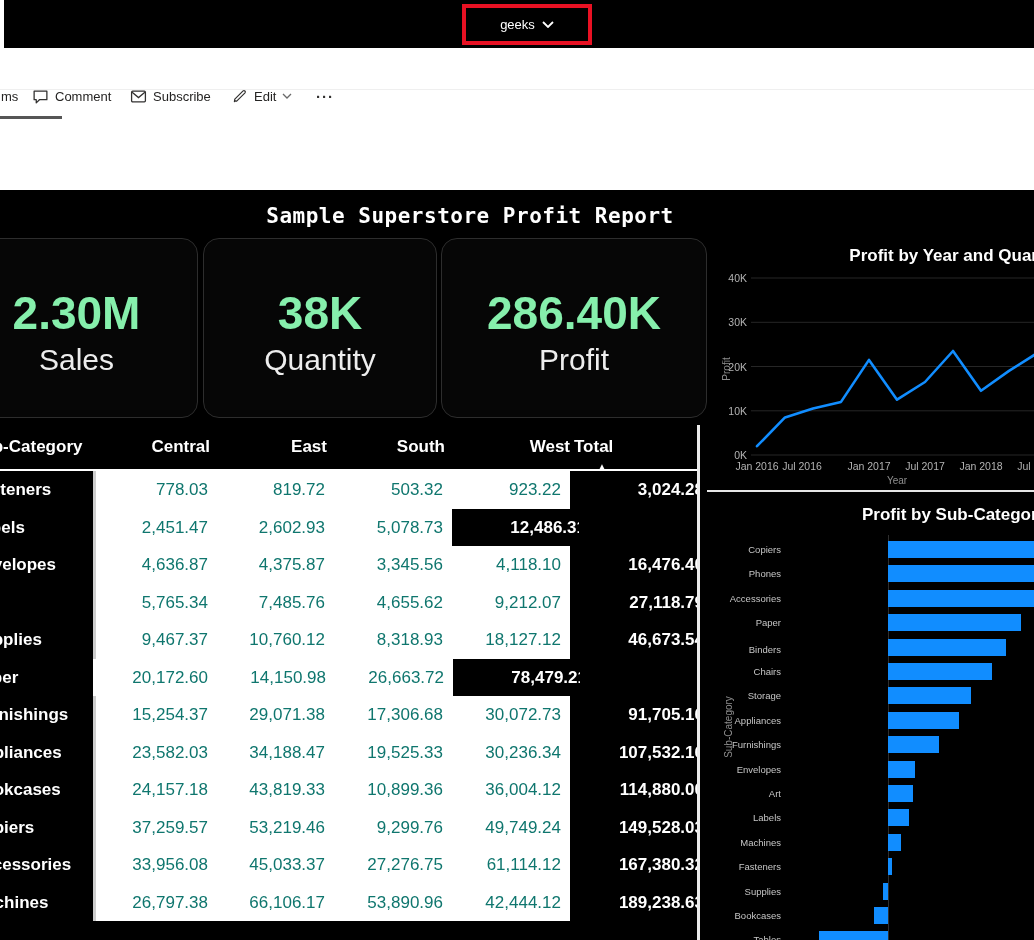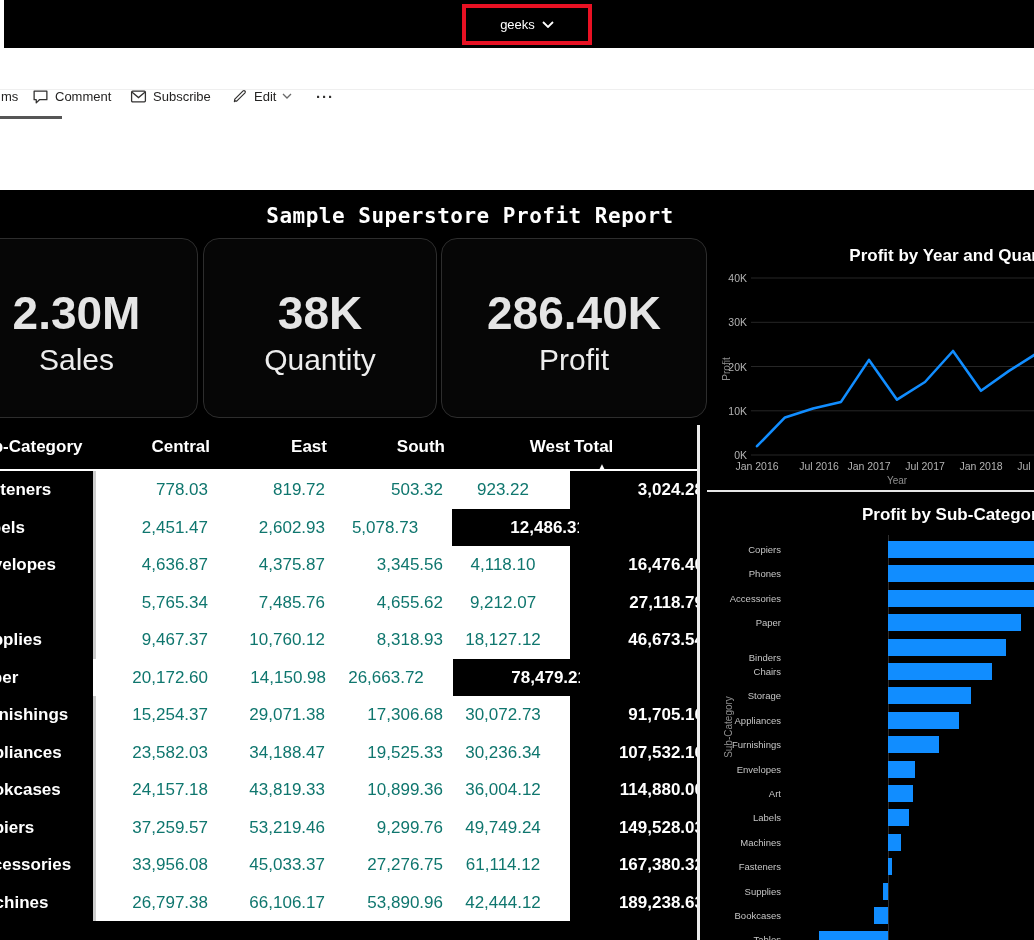--- a/index.html
+++ b/index.html
@@ -19,21 +19,21 @@
   .tab-underline{position:absolute;left:0;top:116px;width:62px;height:3px;background:#565656;}
 
   
   .dashboard{position:absolute;left:0;top:190px;width:1034px;height:750px;background:#000;}
   .report-title{position:absolute;left:0;top:14px;width:940px;text-align:center;color:#fff;
     font-family:"DejaVu Sans Mono",monospace;font-weight:bold;font-size:21px;letter-spacing:.5px;}
 
   
   .kpi-card{position:absolute;top:48px;height:180px;background:#060606;border:1px solid #2d2d2d;border-radius:16px;
     display:flex;flex-direction:column;align-items:center;justify-content:center;gap:9px;padding-top:8px;}
-  .kpi-value{color:#e5e5e5;font-size:46px;font-weight:bold;line-height:1;}
+  .kpi-value{color:#86efac;font-size:46px;font-weight:bold;line-height:1;}
   .kpi-label{color:#ededed;font-size:30px;line-height:1;}
 
   
   .panel{position:absolute;background:#000;}
   .line-panel{left:707px;top:48px;width:495px;height:254px;border-bottom:2px solid #e6e6e6;}
   .bar-panel{left:707px;top:307px;width:495px;height:470px;}
   .chart-title{position:absolute;top:8px;left:0;width:100%;text-align:center;color:#fff;font-weight:bold;font-size:17px;}
   .line-svg{position:absolute;left:0;top:0;}
   .ytick{position:absolute;left:2px;width:38px;text-align:right;font-size:10.5px;color:#b3b3b3;}
   .xtick{position:absolute;top:222px;width:48px;text-align:center;font-size:10.5px;color:#b3b3b3;}
@@ -52,21 +52,21 @@
   .cell{flex:none;white-space:nowrap;}
   .c0{width:124px;padding-left:2px;}
   .c1{width:117px;}.c2{width:117px;}.c3{width:118px;}.c4{width:125px;}.c5{width:127px;position:relative;}
   .hnum{padding-left:7px;text-align:right;}
   .htotal{padding-left:4px;}
   .sort-icon{position:absolute;left:28px;bottom:-14px;font-size:8px;color:#fff;line-height:8px;}
   .trow{display:flex;height:37.5px;}
   .blabel{background:#000;color:#fff;font-weight:bold;font-size:17px;line-height:37.5px;}
   .bnum{background:#fff;color:#0f766e;text-align:right;font-size:17px;line-height:37.5px;padding-right:2px;}
   .c1.bnum{border-left:3px solid #cdcdcd;}
-  .c4.bnum{padding-right:9px;text-align:center;}
+  .c4.bnum{padding-right:9px;}
   .btotal{background:#000;overflow:hidden;}
   .btotal .inner{position:relative;width:134px;text-align:right;color:#fff;font-weight:bold;font-size:17px;line-height:37.5px;}
 </style>
 </head>
 <body>
 
 <div class="page">
 
   <header class="topbar">
     <div class="red-box">
@@ -140,21 +140,21 @@
         </svg>
       <div>
           <div class="ytick" style="top: 211px;">0K</div>
           <div class="ytick" style="top: 166.75px;">10K</div>
           <div class="ytick" style="top: 122.5px;">20K</div>
           <div class="ytick" style="top: 78.25px;">30K</div>
           <div class="ytick" style="top: 34px;">40K</div>
         </div>
       <div>
           <div class="xtick" style="left: 26px;">Jan 2016</div>
-          <div class="xtick" style="left: 88px;">Jul 2016</div>
+          <div class="xtick" style="left: 71px;">Jul 2016</div>
           <div class="xtick" style="left: 138px;">Jan 2017</div>
           <div class="xtick" style="left: 194px;">Jul 2017</div>
           <div class="xtick" style="left: 250px;">Jan 2018</div>
           <div class="xtick" style="left: 306px;">Jul 2018</div>
         </div>
       <div class="rot line-ylabel">Profit</div>
       <div class="xaxis-title">Year</div>
     </div>
 
     <div class="panel bar-panel">
@@ -162,21 +162,21 @@
       <div class="bar-rows">
           <div class="bar-zero-axis"></div>
           <div class="bcat" style="top: 47px;">Copiers</div>
           <div class="bar" style="top: 44px; height: 17px; width: 216.84px; left: 181px; background: rgb(17, 141, 255);"></div>
           <div class="bcat" style="top: 71.4px;">Phones</div>
           <div class="bar" style="top: 68.4px; height: 17px; width: 173.55px; left: 181px; background: rgb(17, 141, 255);"></div>
           <div class="bcat" style="top: 95.8px;">Accessories</div>
           <div class="bar" style="top: 92.8px; height: 17px; width: 163.41px; left: 181px; background: rgb(17, 141, 255);"></div>
           <div class="bcat" style="top: 120.2px;">Paper</div>
           <div class="bar" style="top: 117.2px; height: 17px; width: 132.99px; left: 181px; background: rgb(17, 141, 255);"></div>
-          <div class="bcat" style="top: 155px;">Binders</div>
+          <div class="bcat" style="top: 147px;">Binders</div>
           <div class="bar" style="top: 141.6px; height: 17px; width: 117.78px; left: 181px; background: rgb(17, 141, 255);"></div>
           <div class="bcat" style="top: 169px;">Chairs</div>
           <div class="bar" style="top: 166px; height: 17px; width: 103.74px; left: 181px; background: rgb(17, 141, 255);"></div>
           <div class="bcat" style="top: 193.4px;">Storage</div>
           <div class="bar" style="top: 190.4px; height: 17px; width: 83.07px; left: 181px; background: rgb(17, 141, 255);"></div>
           <div class="bcat" style="top: 217.8px;">Appliances</div>
           <div class="bar" style="top: 214.8px; height: 17px; width: 70.59px; left: 181px; background: rgb(17, 141, 255);"></div>
           <div class="bcat" style="top: 242.2px;">Furnishings</div>
           <div class="bar" style="top: 239.2px; height: 17px; width: 51.09px; left: 181px; background: rgb(17, 141, 255);"></div>
           <div class="bcat" style="top: 266.6px;">Envelopes</div>

